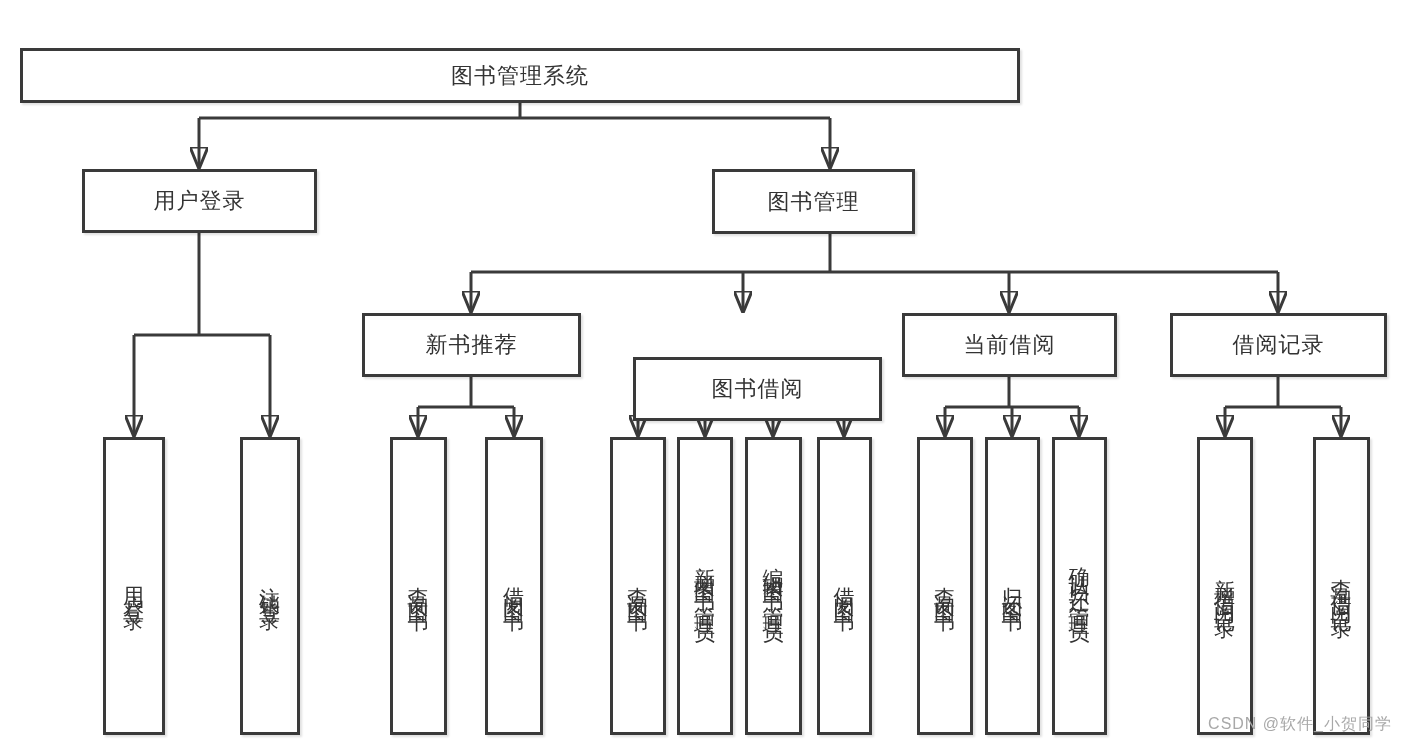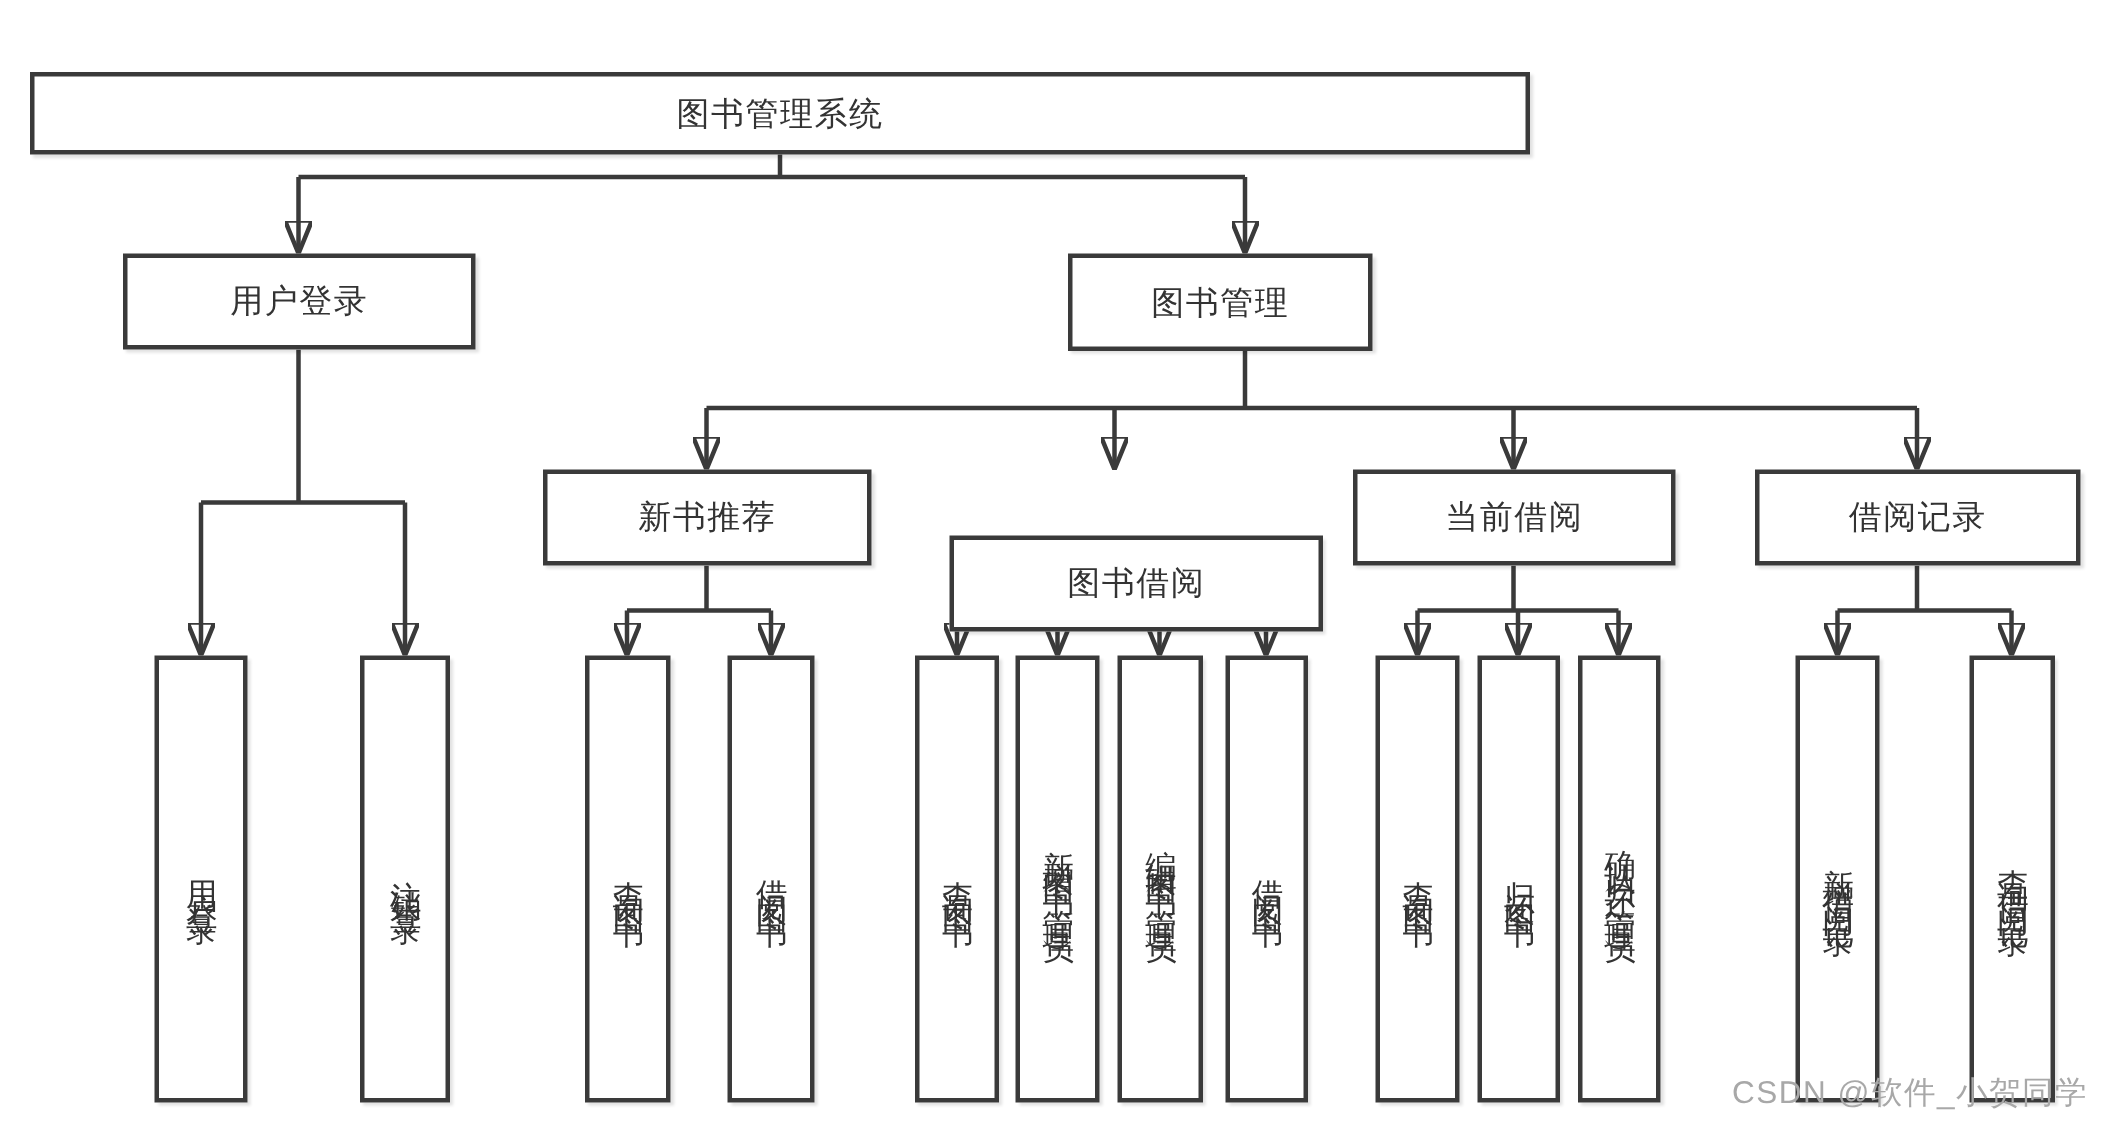--- a/index.html
+++ b/index.html
@@ -44,21 +44,21 @@
     writing-mode: vertical-rl;
     font-size: 21px;
     letter-spacing: 8px;
     line-height: 1;
     white-space: nowrap;
   }
   .watermark {
     position: absolute;
     right: 13px;
     top: 714px;
-    font-size: 21px;
+    font-size: 16px;
     color: var(--watermark);
     letter-spacing: 1px;
     z-index: 5;
     pointer-events: none;
   }
 </style>
 </head>
 <body>
 
 <div id="stage">

